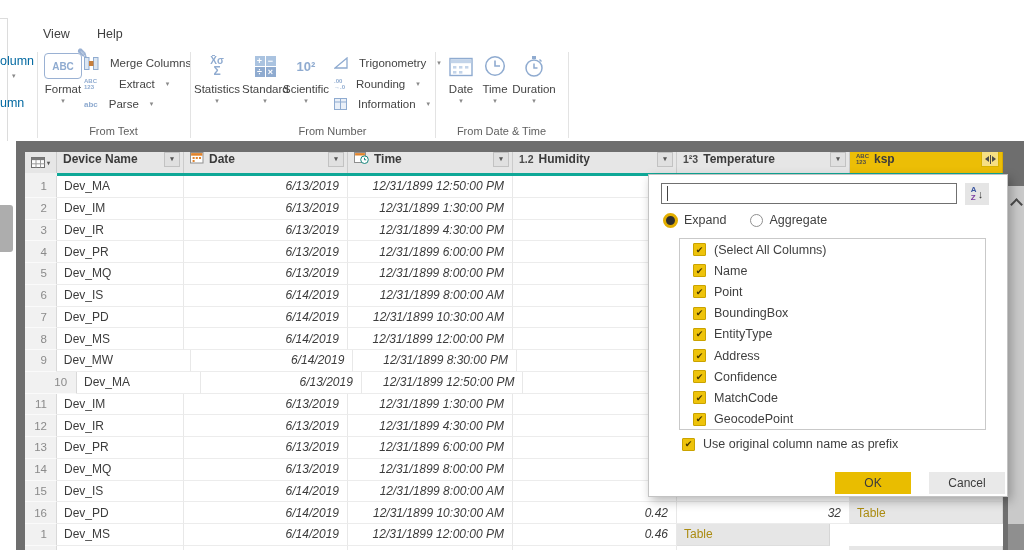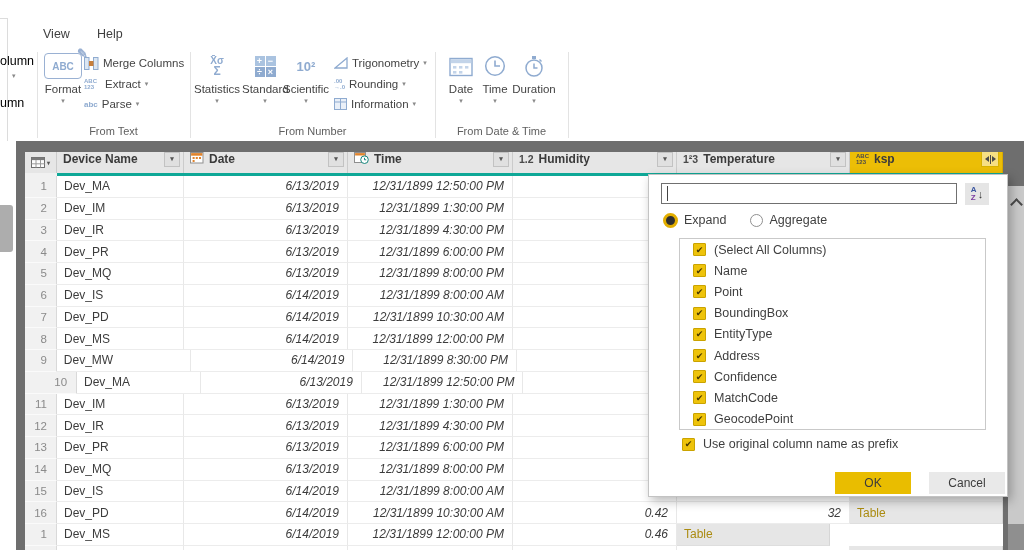--- a/index.html
+++ b/index.html
@@ -9,29 +9,29 @@
   
   .tab{position:absolute;top:27px;font-size:12.5px;color:#3f3f3f;cursor:default;}
   .edge{position:absolute;background:#dcdcdc;}
   .sep{position:absolute;top:52px;width:1px;height:86px;background:#e3e3e3;}
   .grouplabel{position:absolute;top:125px;font-size:11px;color:#5f5f5f;text-align:center;}
   .bigbtn{position:absolute;top:52px;text-align:center;}
   .bigbtn .lbl{font-size:11.5px;color:#444;margin-top:3px;white-space:nowrap;}
   .bigbtn .drop{font-size:7px;color:#8a8a8a;line-height:7px;margin-top:2px;}
   .iconbox{height:28px;display:flex;align-items:center;justify-content:center;}
   .stack{position:absolute;top:53px;}
-  .stackrow{height:20.5px;display:flex;align-items:center;gap:4px;}
+  .stackrow{height:20.5px;display:flex;align-items:center;gap:11px;}
   .stackrow .lbl{font-size:11.5px;color:#444;white-space:nowrap;}
   .mini-caret{font-size:7px;color:#8a8a8a;}
   .fmt-icon{width:36px;height:24px;border:1px solid #9ab1d3;border-radius:4px;display:flex;
             align-items:center;justify-content:center;font-size:10px;font-weight:bold;color:#8fabd0;position:relative;}
   .fmt-pencil{position:absolute;top:-8px;right:-7px;font-size:13px;color:#9ab1d3;}
   .abc123{font-size:6px;font-weight:bold;line-height:6px;text-align:left;}
   .sq{width:10px;height:10px;color:#fff;font-size:9px;font-weight:bold;display:flex;align-items:center;justify-content:center;}
-  .frag{position:absolute;font-size:12.5px;color:#000000;}
+  .frag{position:absolute;font-size:12.5px;color:#0369a1;}
   
   .darkband{position:absolute;background:#6e6e6e;}
   
   #tablewrap{position:absolute;left:25px;top:152px;width:978px;height:398px;background:#fff;overflow:hidden;}
   .hrow{display:flex;height:21px;}
   .hcell{box-sizing:border-box;background:#e6e6e6;border-right:1px solid #cbcbcb;display:flex;
          align-items:center;gap:5px;padding:0 3px 7px 6px;font-size:12px;font-weight:bold;color:#3b3b3b;}
   .hname{flex:1;white-space:nowrap;overflow:hidden;}
   .filterbtn{width:16px;height:15px;background:#e0e0e0;border:1px solid #c2c2c2;box-sizing:border-box;
              display:flex;align-items:center;justify-content:center;font-size:7px;color:#555;flex:none;}
@@ -176,21 +176,21 @@
     <div class="stackrow">
       <svg width="13" height="12">
           <rect x="0.5" y="0.5" width="12" height="11" fill="#eaf0f8" stroke="#8fabd0"></rect>
           <line x1="0.5" y1="4" x2="12.5" y2="4" stroke="#8fabd0"></line>
           <line x1="6.5" y1="0.5" x2="6.5" y2="11.5" stroke="#8fabd0"></line>
         </svg>
       <span class="lbl">Information</span>
       <span class="mini-caret">▾</span>
     </div>
   </div>
-  <div class="grouplabel" style="left:190px;width:245px;">From Number</div>
+  <div class="grouplabel" style="left:190px;width:245px;padding-left:20px;">From Number</div>
   <div class="sep" style="left:435px;"></div>
 
   <div class="bigbtn" style="left:444px;width:34px;">
     <div class="iconbox">
         <svg width="24" height="21">
       <rect x="1" y="2.5" width="22" height="17" fill="#fff" stroke="#8fabd0" stroke-width="1.4"></rect>
       <rect x="1.7" y="3.2" width="20.6" height="4" fill="#c3d4e9"></rect>
       <g fill="#c3d4e9">
             <rect x="4" y="10" width="3.4" height="2.6"></rect>
             <rect x="10" y="10" width="3.4" height="2.6"></rect>

